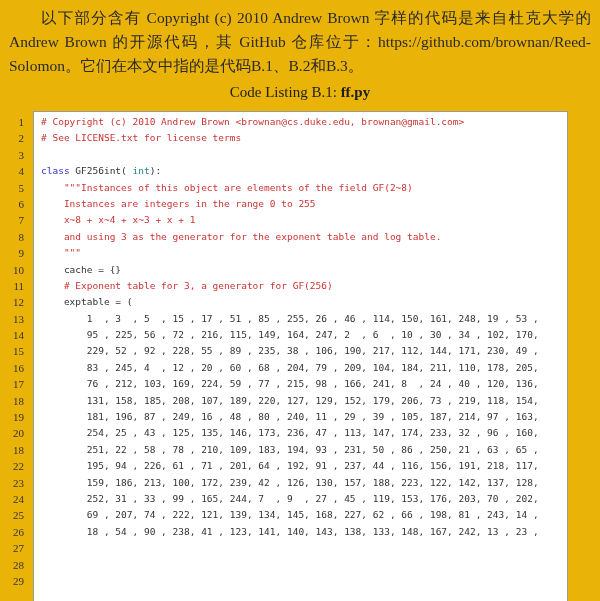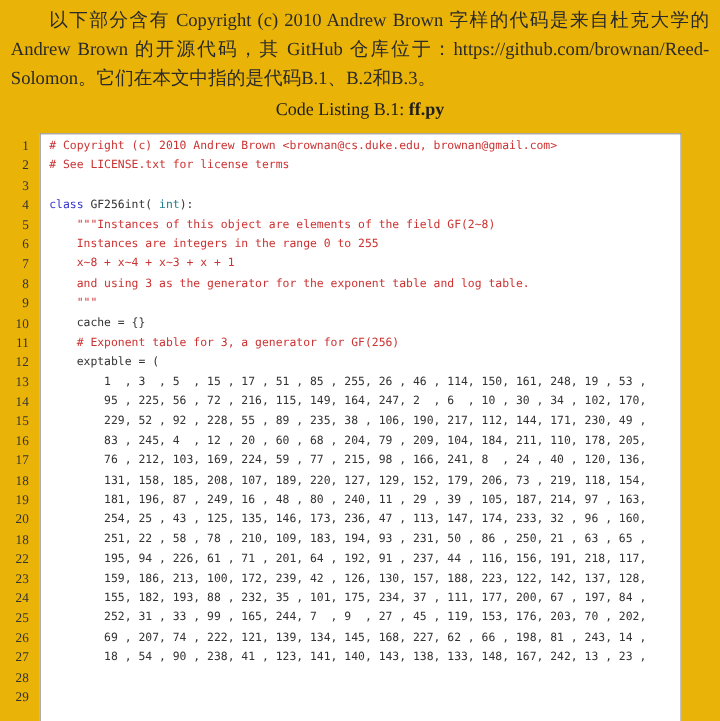--- a/index.html
+++ b/index.html
@@ -106,20 +106,19 @@
         <div class="codeline">        95 , 225, 56 , 72 , 216, 115, 149, 164, 247, 2  , 6  , 10 , 30 , 34 , 102, 170,</div>
         <div class="codeline">        229, 52 , 92 , 228, 55 , 89 , 235, 38 , 106, 190, 217, 112, 144, 171, 230, 49 ,</div>
         <div class="codeline">        83 , 245, 4  , 12 , 20 , 60 , 68 , 204, 79 , 209, 104, 184, 211, 110, 178, 205,</div>
         <div class="codeline">        76 , 212, 103, 169, 224, 59 , 77 , 215, 98 , 166, 241, 8  , 24 , 40 , 120, 136,</div>
         <div class="codeline">        131, 158, 185, 208, 107, 189, 220, 127, 129, 152, 179, 206, 73 , 219, 118, 154,</div>
         <div class="codeline">        181, 196, 87 , 249, 16 , 48 , 80 , 240, 11 , 29 , 39 , 105, 187, 214, 97 , 163,</div>
         <div class="codeline">        254, 25 , 43 , 125, 135, 146, 173, 236, 47 , 113, 147, 174, 233, 32 , 96 , 160,</div>
         <div class="codeline">        251, 22 , 58 , 78 , 210, 109, 183, 194, 93 , 231, 50 , 86 , 250, 21 , 63 , 65 ,</div>
         <div class="codeline">        195, 94 , 226, 61 , 71 , 201, 64 , 192, 91 , 237, 44 , 116, 156, 191, 218, 117,</div>
         <div class="codeline">        159, 186, 213, 100, 172, 239, 42 , 126, 130, 157, 188, 223, 122, 142, 137, 128,</div>
-        <div class="codeline">        155, 182, 193, 88 , 232, 35 , 101, 175, 234, 37 , 111, 177, 200, 67 , 197, 84 ,</div>
         <div class="codeline">        252, 31 , 33 , 99 , 165, 244, 7  , 9  , 27 , 45 , 119, 153, 176, 203, 70 , 202,</div>
         <div class="codeline">        69 , 207, 74 , 222, 121, 139, 134, 145, 168, 227, 62 , 66 , 198, 81 , 243, 14 ,</div>
         <div class="codeline">        18 , 54 , 90 , 238, 41 , 123, 141, 140, 143, 138, 133, 148, 167, 242, 13 , 23 ,</div>
       </div>
   </div>
 
 </div>
 
 </body></html>

